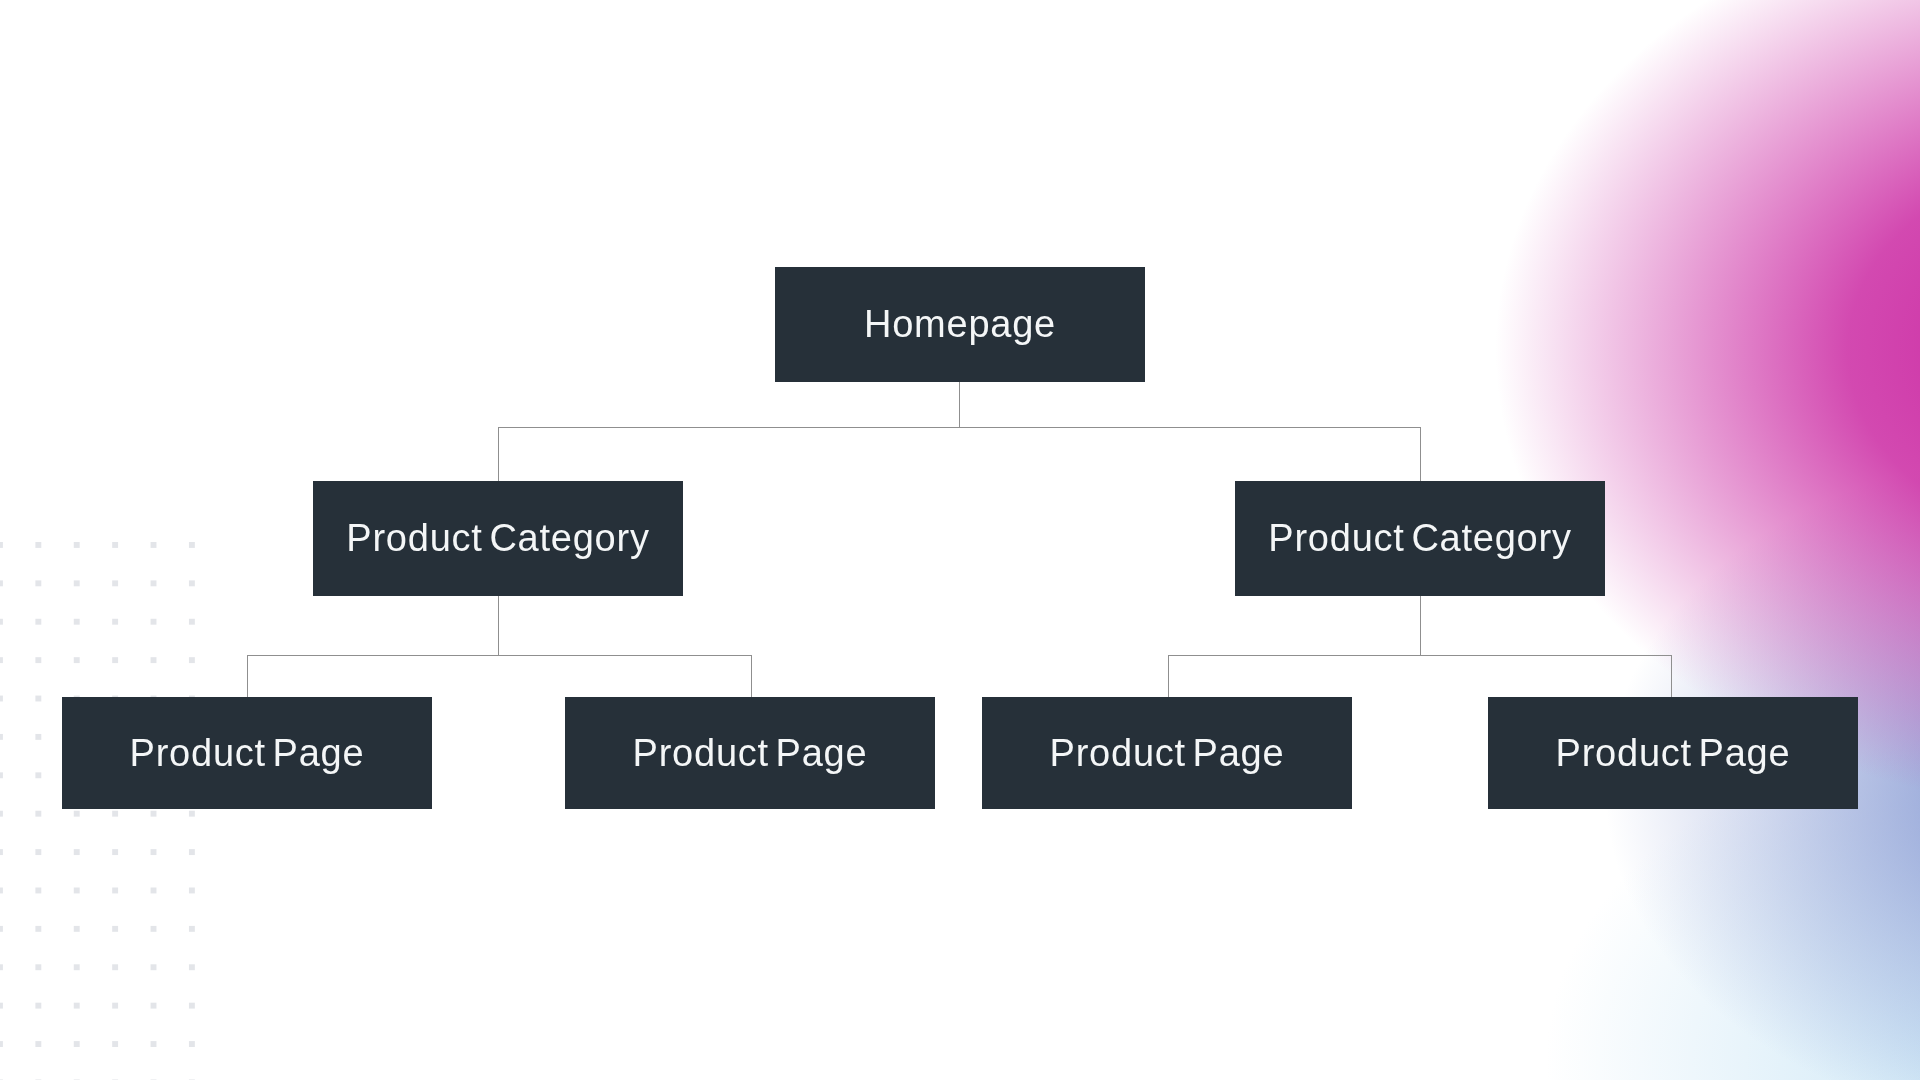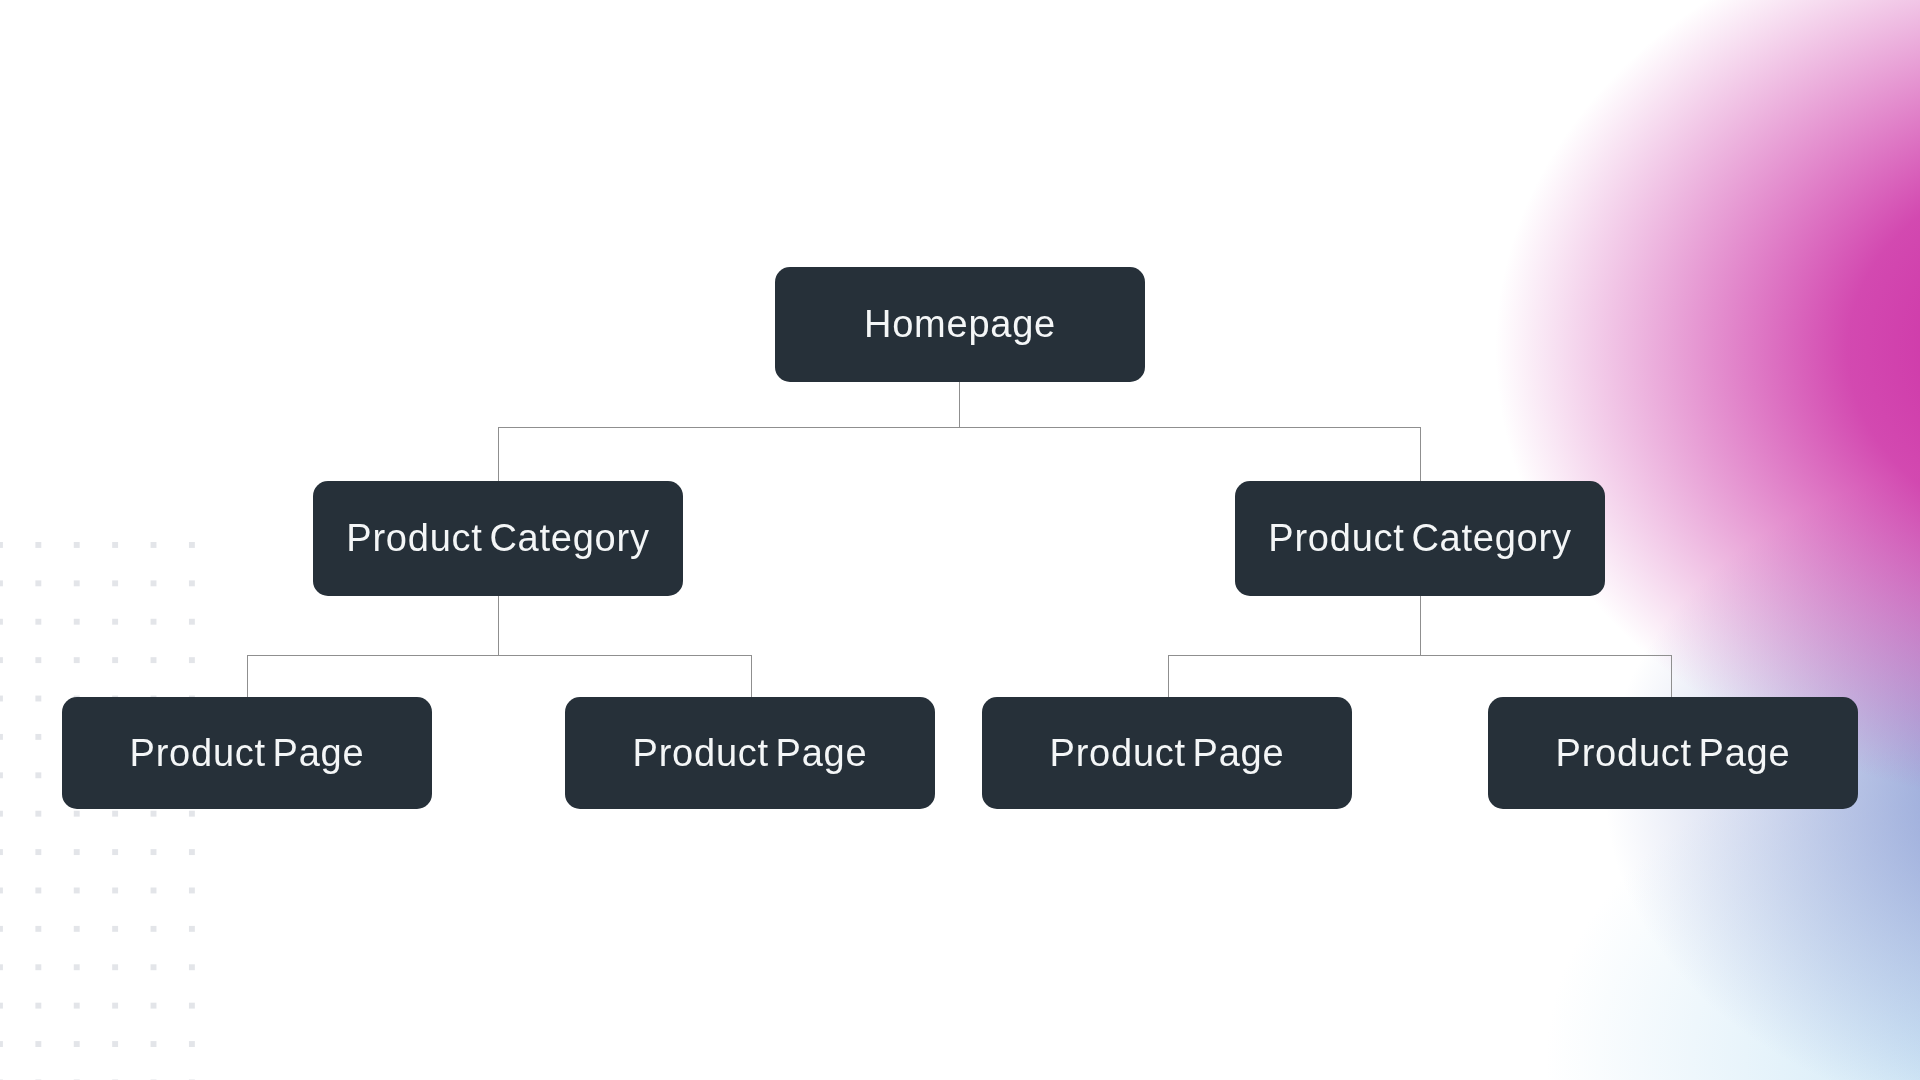--- a/index.html
+++ b/index.html
@@ -49,21 +49,20 @@
     background: var(--node-fill, #263039);
     color: var(--node-text, #f4f6f7);
     display: flex;
     align-items: center;
     justify-content: center;
     font-size: 38px;
     font-weight: 300;
     letter-spacing: 0.02em;
     word-spacing: -0.12em;
     white-space: nowrap;
-    border-radius: 15px;
   }
   .node-root      { left: 775px;  top: 267px; width: 370px; height: 115px; }
   .node-cat-1     { left: 313px;  top: 481px; width: 370px; height: 115px; }
   .node-cat-2     { left: 1235px; top: 481px; width: 370px; height: 115px; }
   .node-page-1    { left: 62px;   top: 697px; width: 370px; height: 112px; }
   .node-page-2    { left: 565px;  top: 697px; width: 370px; height: 112px; }
   .node-page-3    { left: 982px;  top: 697px; width: 370px; height: 112px; }
   .node-page-4    { left: 1488px; top: 697px; width: 370px; height: 112px; }
 
   

